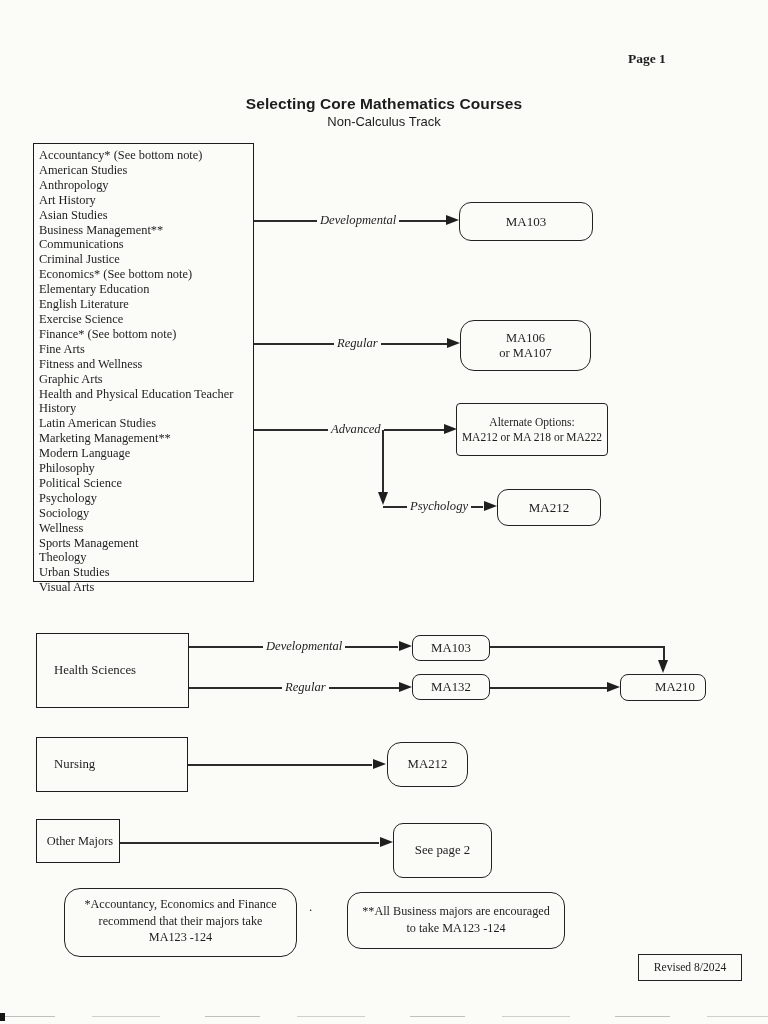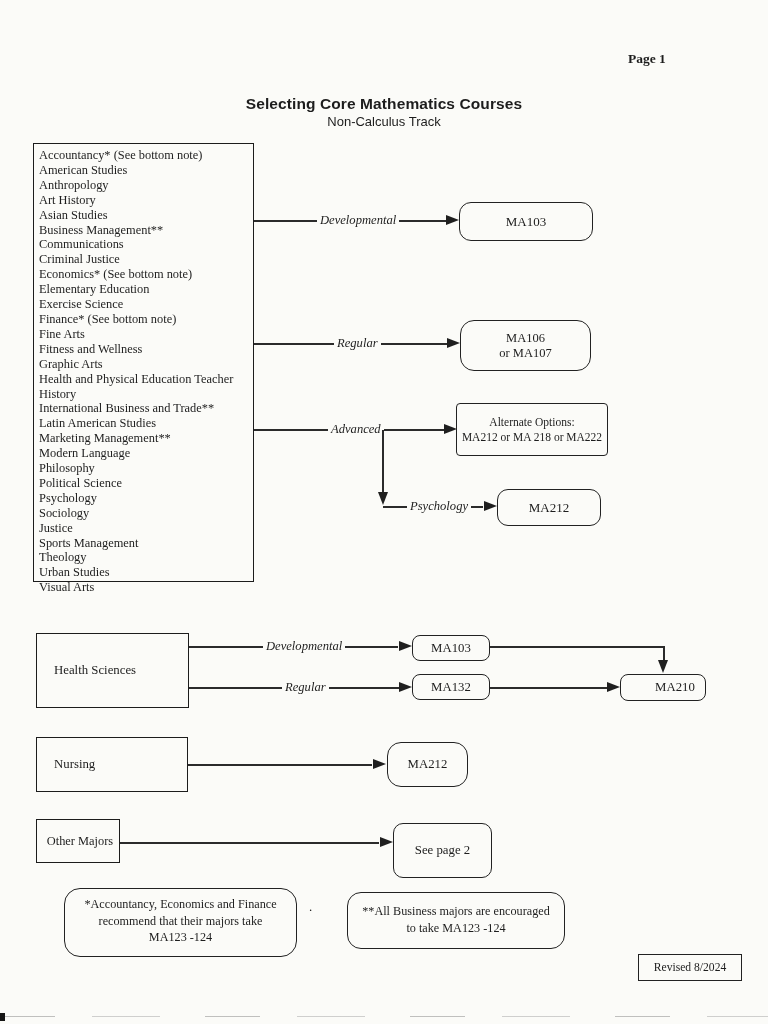--- a/index.html
+++ b/index.html
@@ -70,36 +70,36 @@
   <div>Accountancy* (See bottom note)</div>
       <div>American Studies</div>
       <div>Anthropology</div>
       <div>Art History</div>
       <div>Asian Studies</div>
       <div>Business Management**</div>
       <div>Communications</div>
       <div>Criminal Justice</div>
       <div>Economics* (See bottom note)</div>
       <div>Elementary Education</div>
+      <div>English Literature</div>
       <div>Exercise Science</div>
       <div>Finance* (See bottom note)</div>
       <div>Fine Arts</div>
       <div>Fitness and Wellness</div>
       <div>Graphic Arts</div>
       <div>Health and Physical Education Teacher</div>
       <div>History</div>
-      <div>International Business and Trade**</div>
       <div>Latin American Studies</div>
       <div>Marketing Management**</div>
       <div>Modern Language</div>
       <div>Philosophy</div>
       <div>Political Science</div>
       <div>Psychology</div>
       <div>Sociology</div>
-      <div>Justice</div>
+      <div>Wellness</div>
       <div>Sports Management</div>
       <div>Theology</div>
       <div>Urban Studies</div>
       <div>Visual Arts</div>
     </div>
 
   <div class="hline" style="left:254px;top:220px;width:193px;"></div>
   <span class="lbl" style="left:317px;top:221px;">Developmental</span>
   <div class="arrow-r" style="left:446px;top:215px;"></div>
   <div class="rbox" style="left:459px;top:202px;width:134px;height:39px;border-radius:12px;">

